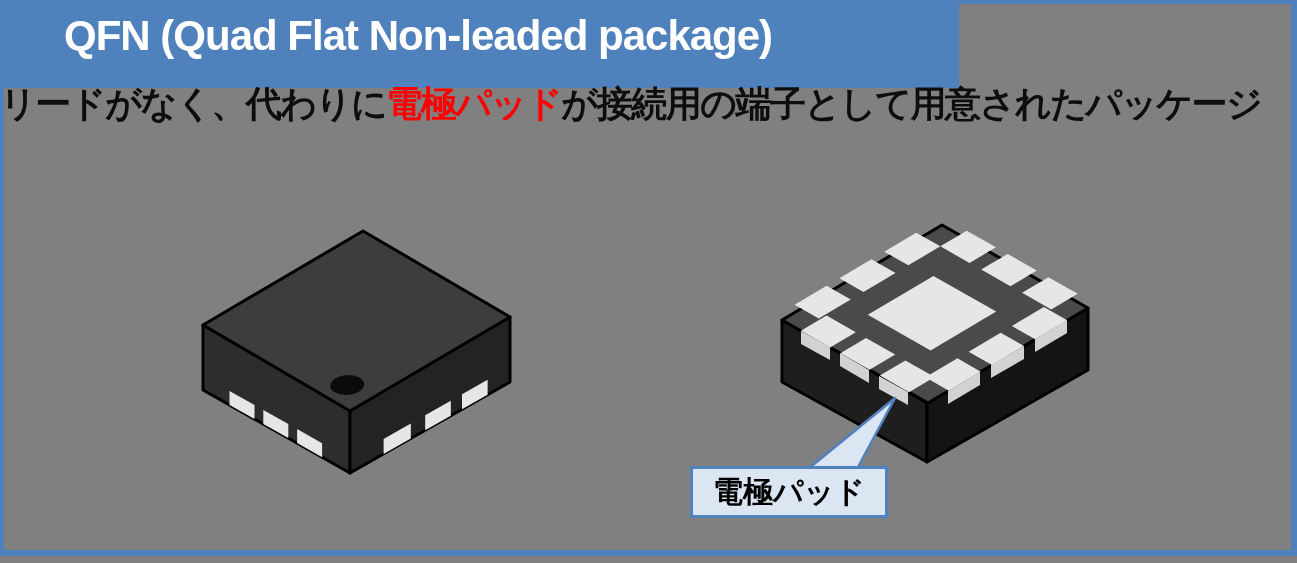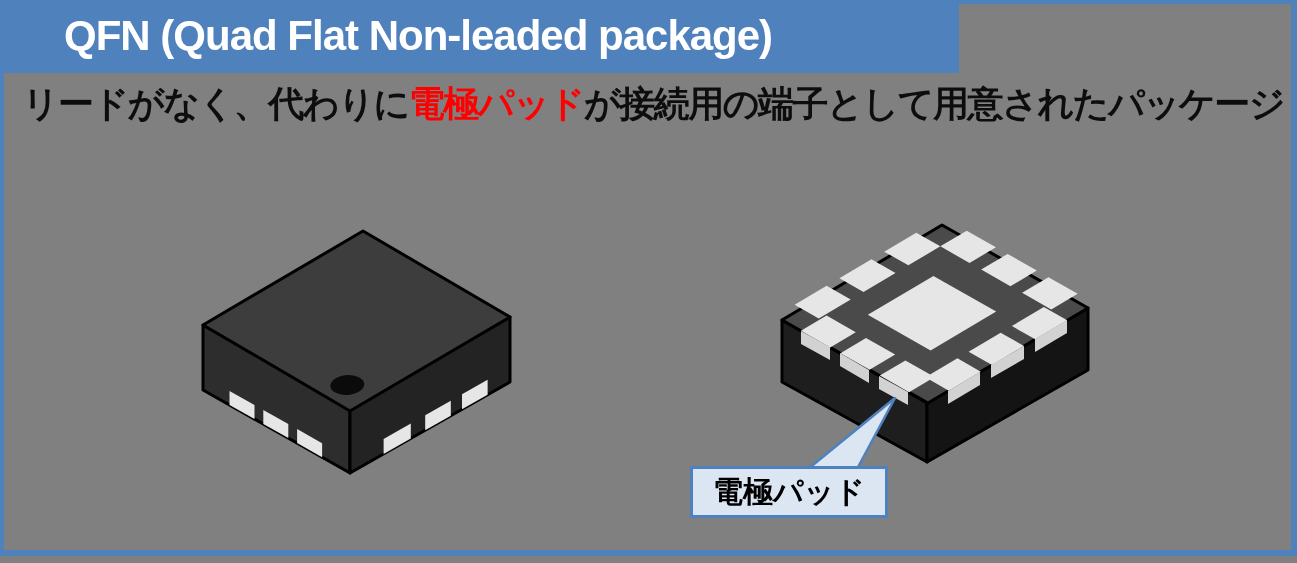--- a/index.html
+++ b/index.html
@@ -11,32 +11,32 @@
     font-family:"Liberation Sans","DejaVu Sans",sans-serif;
   }
   .frame{
     position:absolute;left:0;top:0;width:1297px;height:556px;
     box-sizing:border-box;
     border:4px solid var(--accent-blue,#4F81BD);
     border-right-width:6px;border-bottom-width:6px;
     z-index:1;
   }
   .titlebar{
-    position:absolute;left:0;top:0;width:959px;height:73px;
+    position:absolute;left:0;top:0;width:959px;height:88px;
     background:var(--accent-blue,#4F81BD);
     z-index:2;
   }
   .titlebar h1{
     margin:0;padding-left:64px;
     line-height:72px;font-size:42px;font-weight:bold;color:#ffffff;
     letter-spacing:-1px;white-space:nowrap;
   }
   .desc{
     position:absolute;left:0;top:79px;width:1284px;
-    text-align:right;z-index:2;
+    text-align:left;z-index:2;
     font-weight:bold;font-size:36px;line-height:50px;letter-spacing:-1.5px;
     color:var(--text-black,#0d0d0d);
   }
   .desc p{margin:0;white-space:nowrap;}
   .desc .hl{color:var(--highlight-red,#FF0000);}
   .art{position:absolute;left:0;top:0;width:1297px;height:563px;z-index:2;}
   .face-top1{fill:var(--chip1-top,#3D3D3D);}
   .face-left1{fill:var(--chip1-left,#2D2D2D);}
   .face-right1{fill:var(--chip1-right,#232323);}
   .face-top2{fill:var(--chip2-top,#4A4A4A);}

